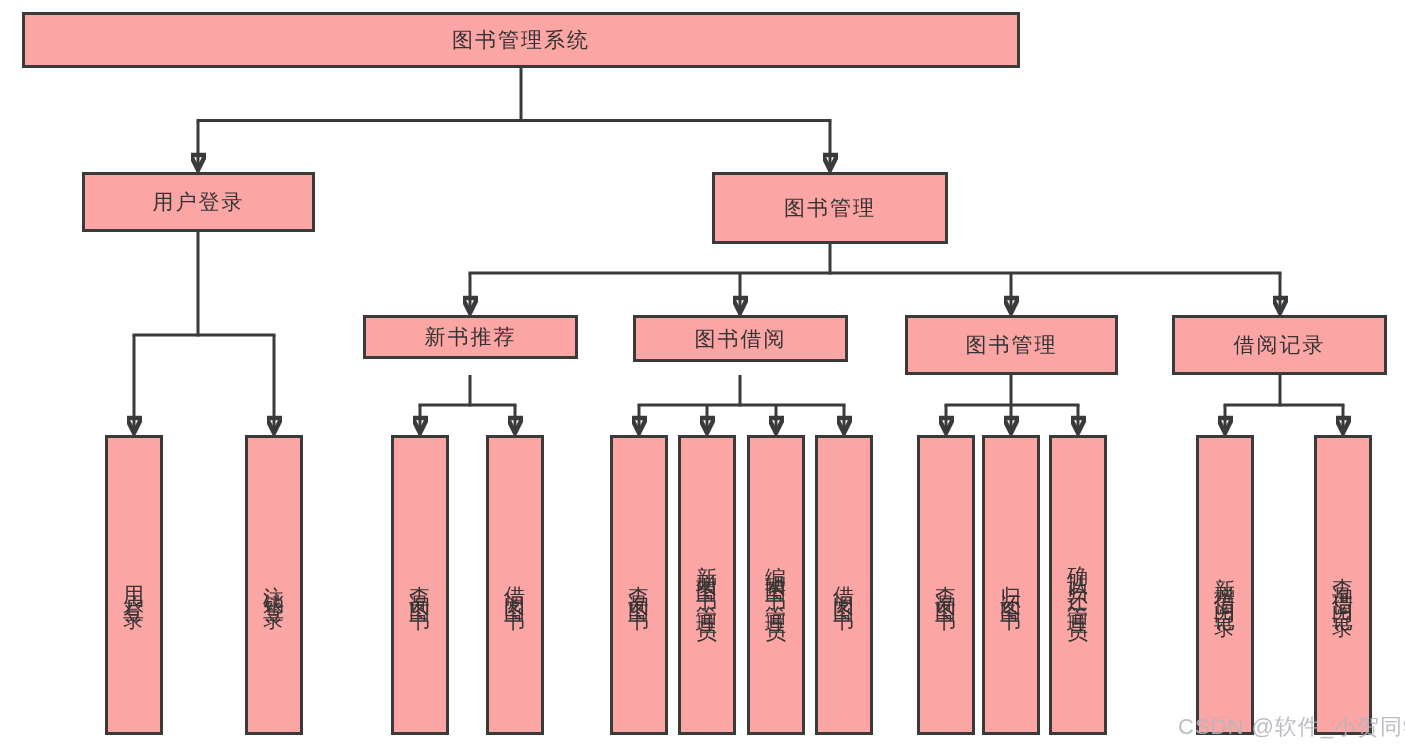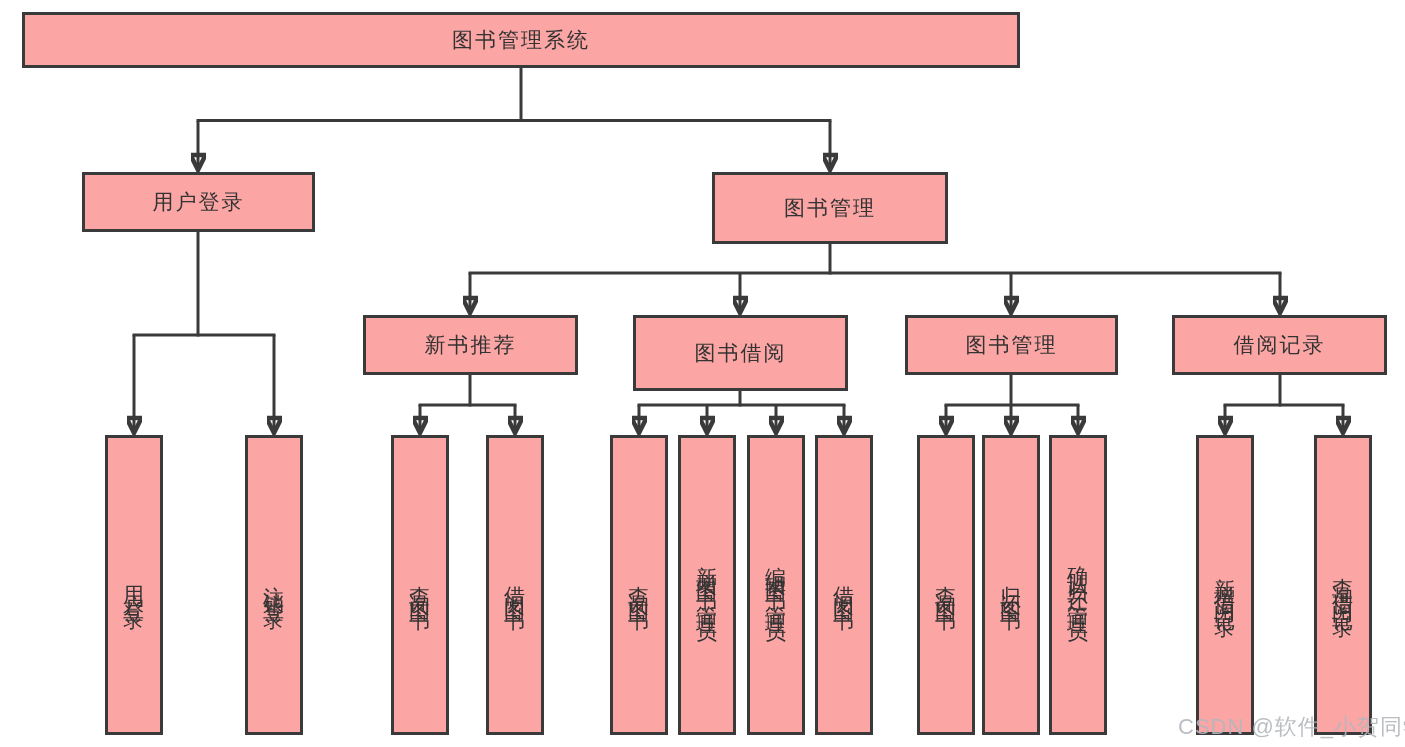--- a/index.html
+++ b/index.html
@@ -122,24 +122,24 @@
     <span>图书管理系统</span>
   </div>
 
   <div class="box h-box" style="left:82px;top:172px;width:233px;height:60px;">
     <span>用户登录</span>
   </div>
   <div class="box h-box" style="left:712px;top:172px;width:236px;height:72px;justify-content:center;">
     <span>图书管理</span>
   </div>
 
-  <div class="box h-box" style="left:363px;top:315px;width:215px;height:60px;">
+  <div class="box h-box" style="left:363px;top:315px;width:215px;height:44px;">
     <span>新书推荐</span>
   </div>
-  <div class="box h-box" style="left:633px;top:315px;width:215px;height:76px;">
+  <div class="box h-box" style="left:633px;top:315px;width:215px;height:47px;">
     <span>图书借阅</span>
   </div>
   <div class="box h-box" style="left:905px;top:315px;width:213px;height:60px;">
     <span>图书管理</span>
   </div>
   <div class="box h-box" style="left:1172px;top:315px;width:215px;height:60px;">
     <span>借阅记录</span>
   </div>
 
   <div class="box v-box" style="left:105px;top:435px;width:58px;height:300px;">

